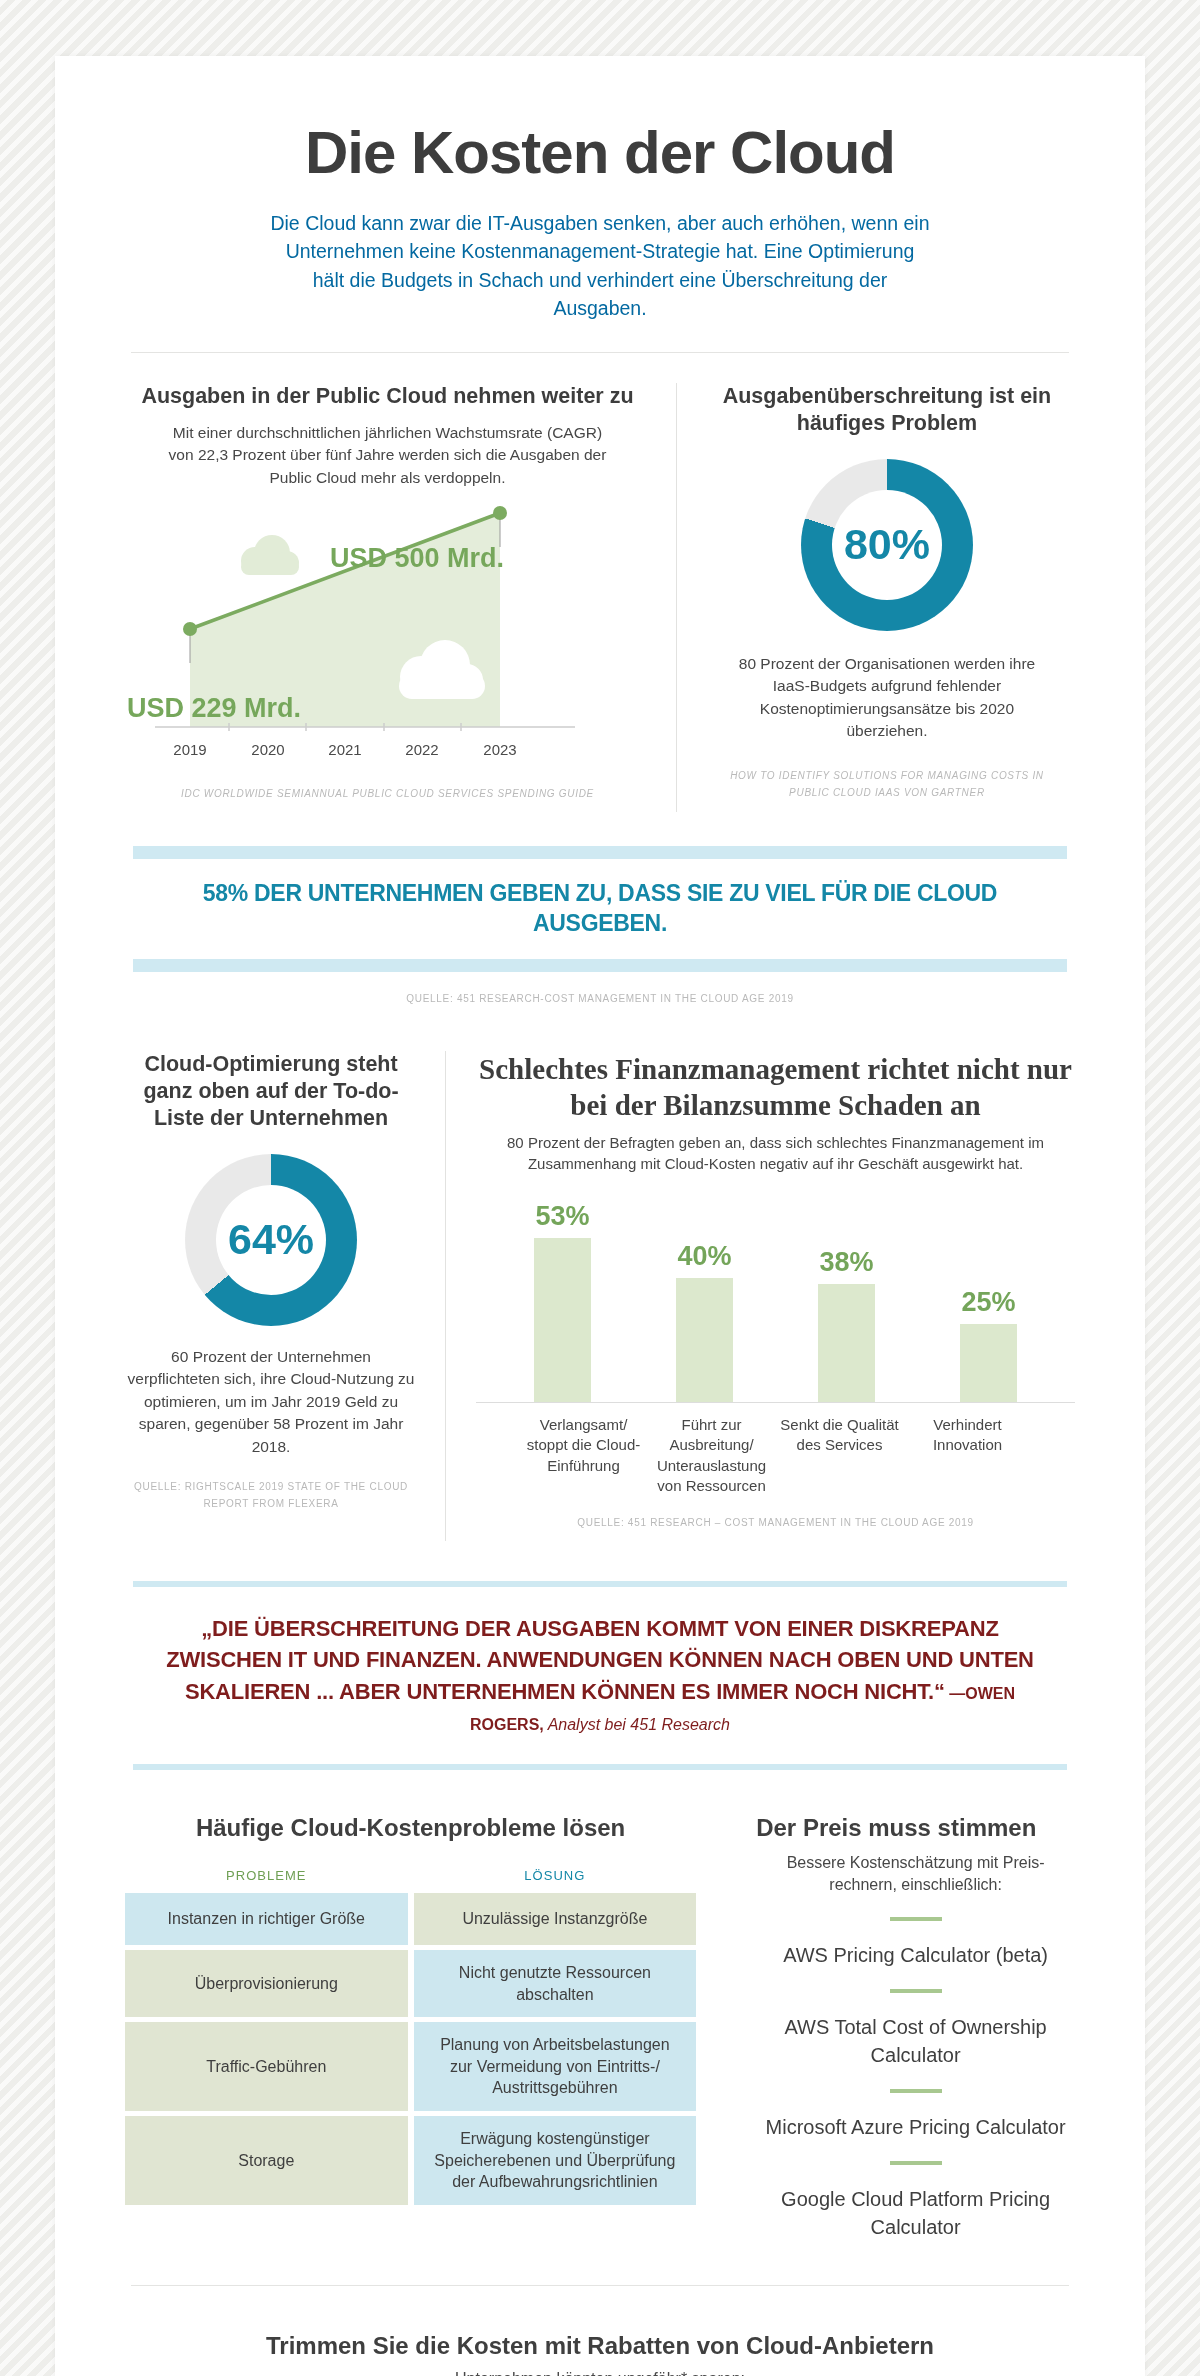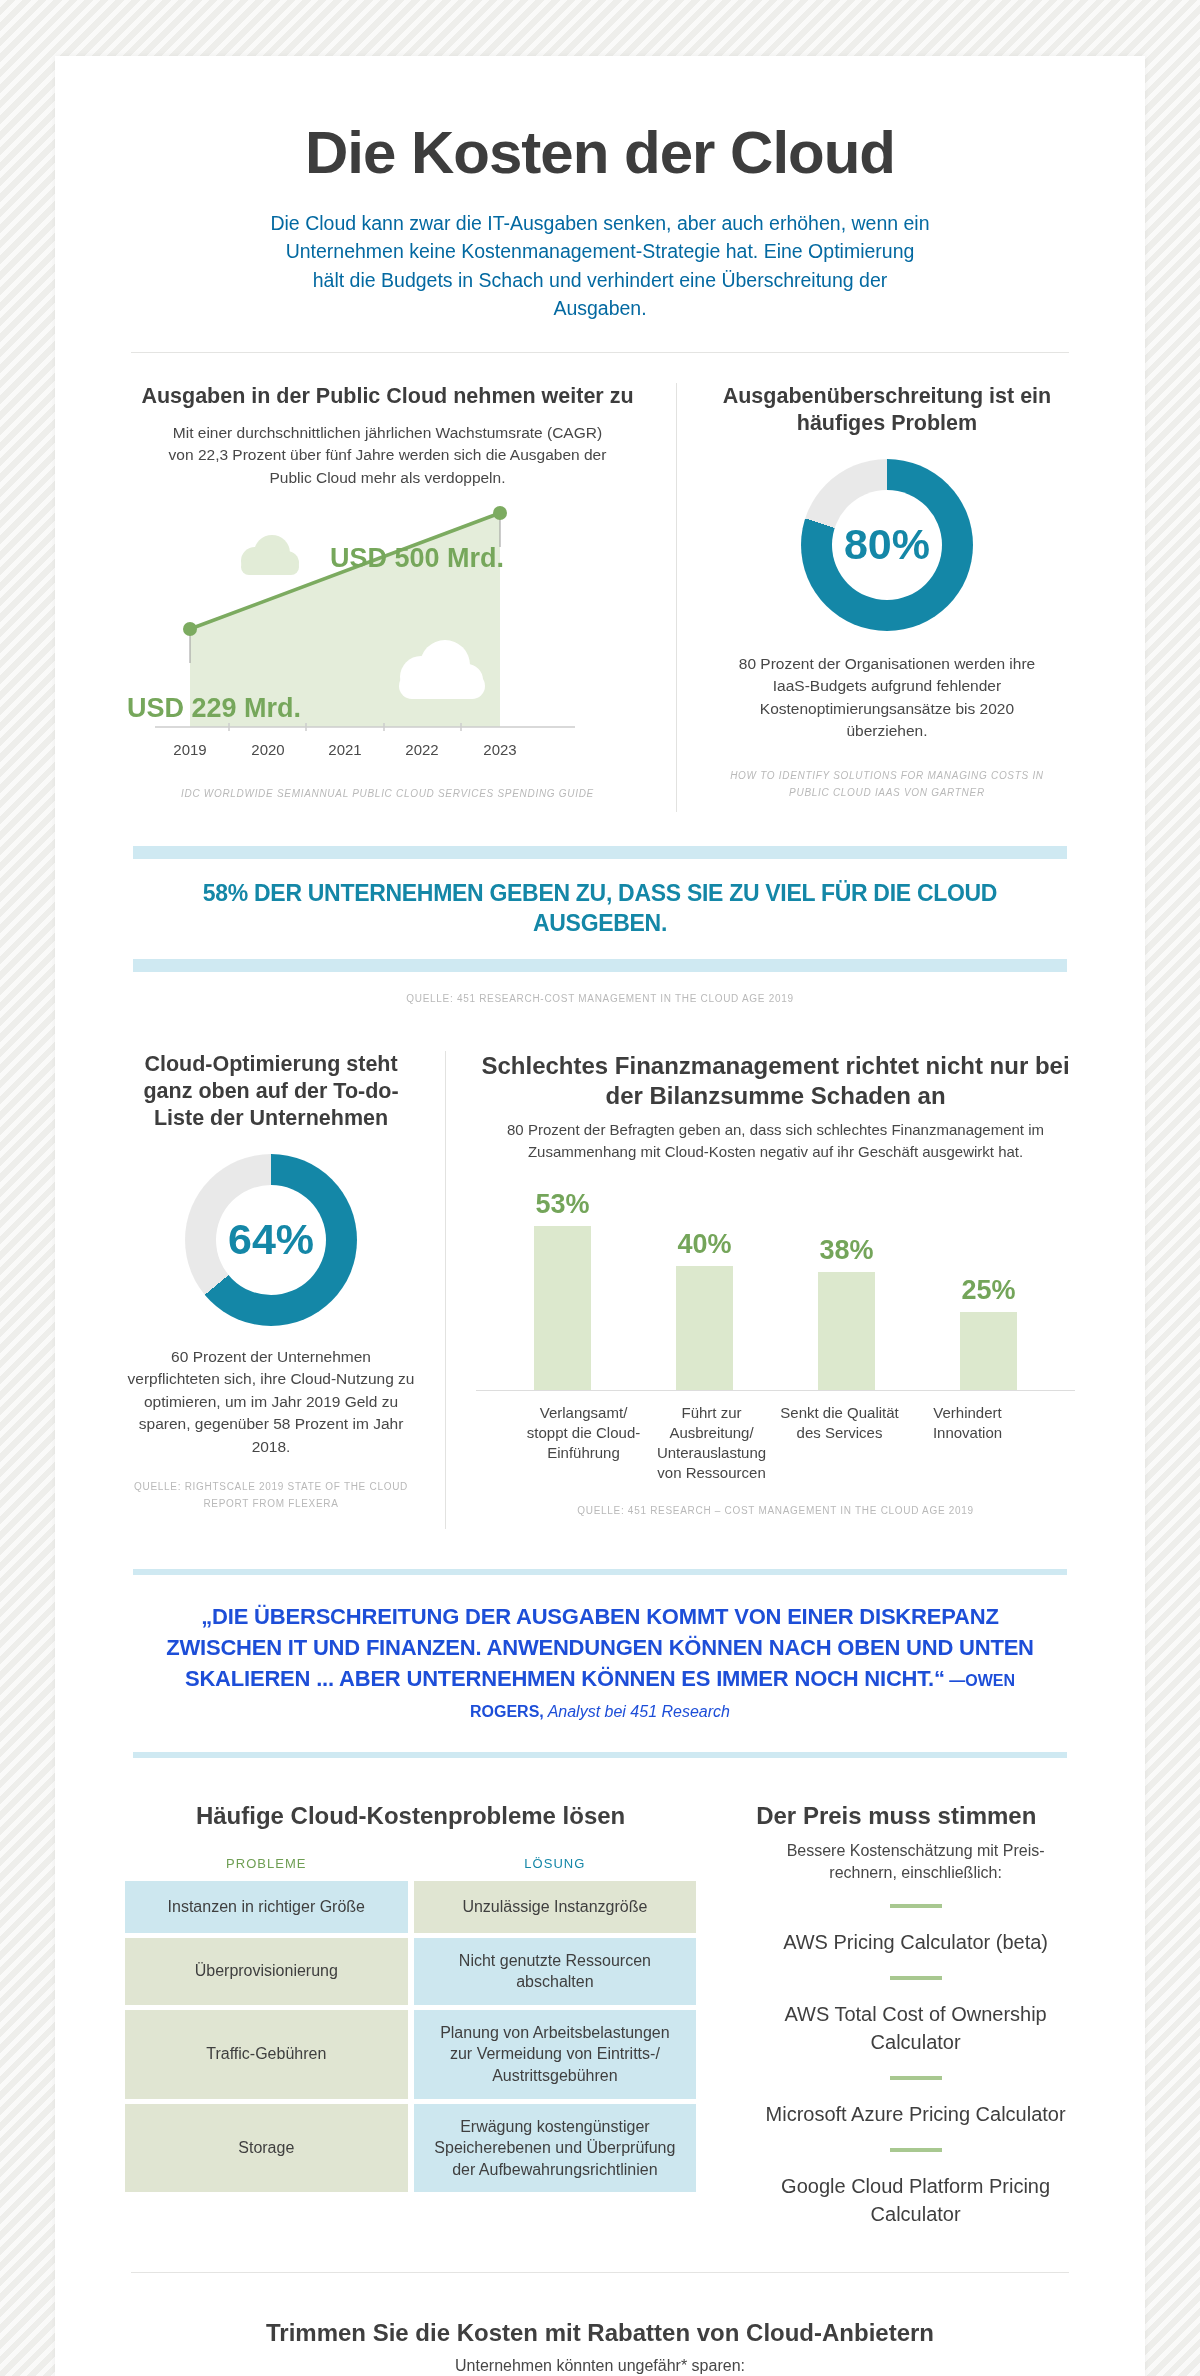--- a/index.html
+++ b/index.html
@@ -48,21 +48,21 @@
   }
 
   
   .banner { margin:34px 14px 0; }
   .banner-strip { height:13px; background:#cfe9f2; }
   .banner-text {
     padding:20px 30px; text-align:center; font-size:23px; font-weight:800; letter-spacing:-.3px;
     color:#1487a7; line-height:1.3;
   }
   .quote { margin:40px 14px 0; border-top:6px solid #cfe9f2; border-bottom:6px solid #cfe9f2; padding:26px 26px; }
-  .quote p { text-align:center; font-size:22px; font-weight:800; letter-spacing:-.2px; color:#1d4ed8; line-height:1.42; }
+  .quote p { text-align:center; font-size:22px; font-weight:800; letter-spacing:-.2px; color:#7f1d1d; line-height:1.42; }
   .quote .attr-name { font-size:16px; letter-spacing:0; }
   .quote .attr-role { font-size:16px; font-weight:400; font-style:italic; letter-spacing:0; }
 
   
   .bar-chart { display:flex; justify-content:center; gap:18px; align-items:flex-end; margin-top:26px;
                border-bottom:1px solid #ddd; padding:0 10px; }
   .bar-group { width:124px; display:flex; flex-direction:column; align-items:center; justify-content:flex-end; }
   .bar-value { font-size:27px; font-weight:800; color:#74a55a; margin-bottom:6px; }
   .bar { width:57px; background:#dce8cd; }
   .bar-labels { display:flex; justify-content:center; gap:4px; margin-top:12px; }
@@ -170,21 +170,21 @@
     <div class="col-left">
       <h2 class="sec-title">Cloud-Optimierung steht ganz oben auf der To-do-Liste der Unternehmen</h2>
       <div class="donut" style="background: conic-gradient(rgb(20, 135, 167) 0deg, rgb(20, 135, 167) 230.4deg, rgb(233, 233, 233) 230.4deg, rgb(233, 233, 233) 360deg);">
         <div class="donut-value">64%</div>
       </div>
       <p class="sec-desc" style="width:290px;margin:20px auto 0;">60 Prozent der Unternehmen verpflichteten sich, ihre Cloud-Nutzung zu optimieren, um im Jahr 2019 Geld zu sparen, gegenüber 58 Prozent im Jahr 2018.</p>
       <p class="src" style="width:290px;margin:20px auto 0;">QUELLE: RIGHTSCALE 2019 STATE OF THE CLOUD REPORT FROM FLEXERA</p>
     </div>
 
     <div class="col-right">
-      <h2 class="sec-title" style="font-size:24px;">Schlechtes Finanzmanagement richtet nicht nur bei der Bilanzsumme Schaden an</h2>
+      <h2 class="sec-title" style="font-size:29px;font-family:Liberation Serif, serif;">Schlechtes Finanzmanagement richtet nicht nur bei der Bilanzsumme Schaden an</h2>
       <p class="sec-desc" style="margin-top:8px;font-size:15px;">80 Prozent der Befragten geben an, dass sich schlechtes Finanzmanagement im Zusammenhang mit Cloud-Kosten negativ auf ihr Geschäft ausgewirkt hat.</p>
 
       <div class="bar-chart">
         <div class="bar-group">
           <div class="bar-value">53%</div>
           <div class="bar" style="height: 164px;"></div>
         </div>
         <div class="bar-group">
           <div class="bar-value">40%</div>
           <div class="bar" style="height: 124px;"></div>

